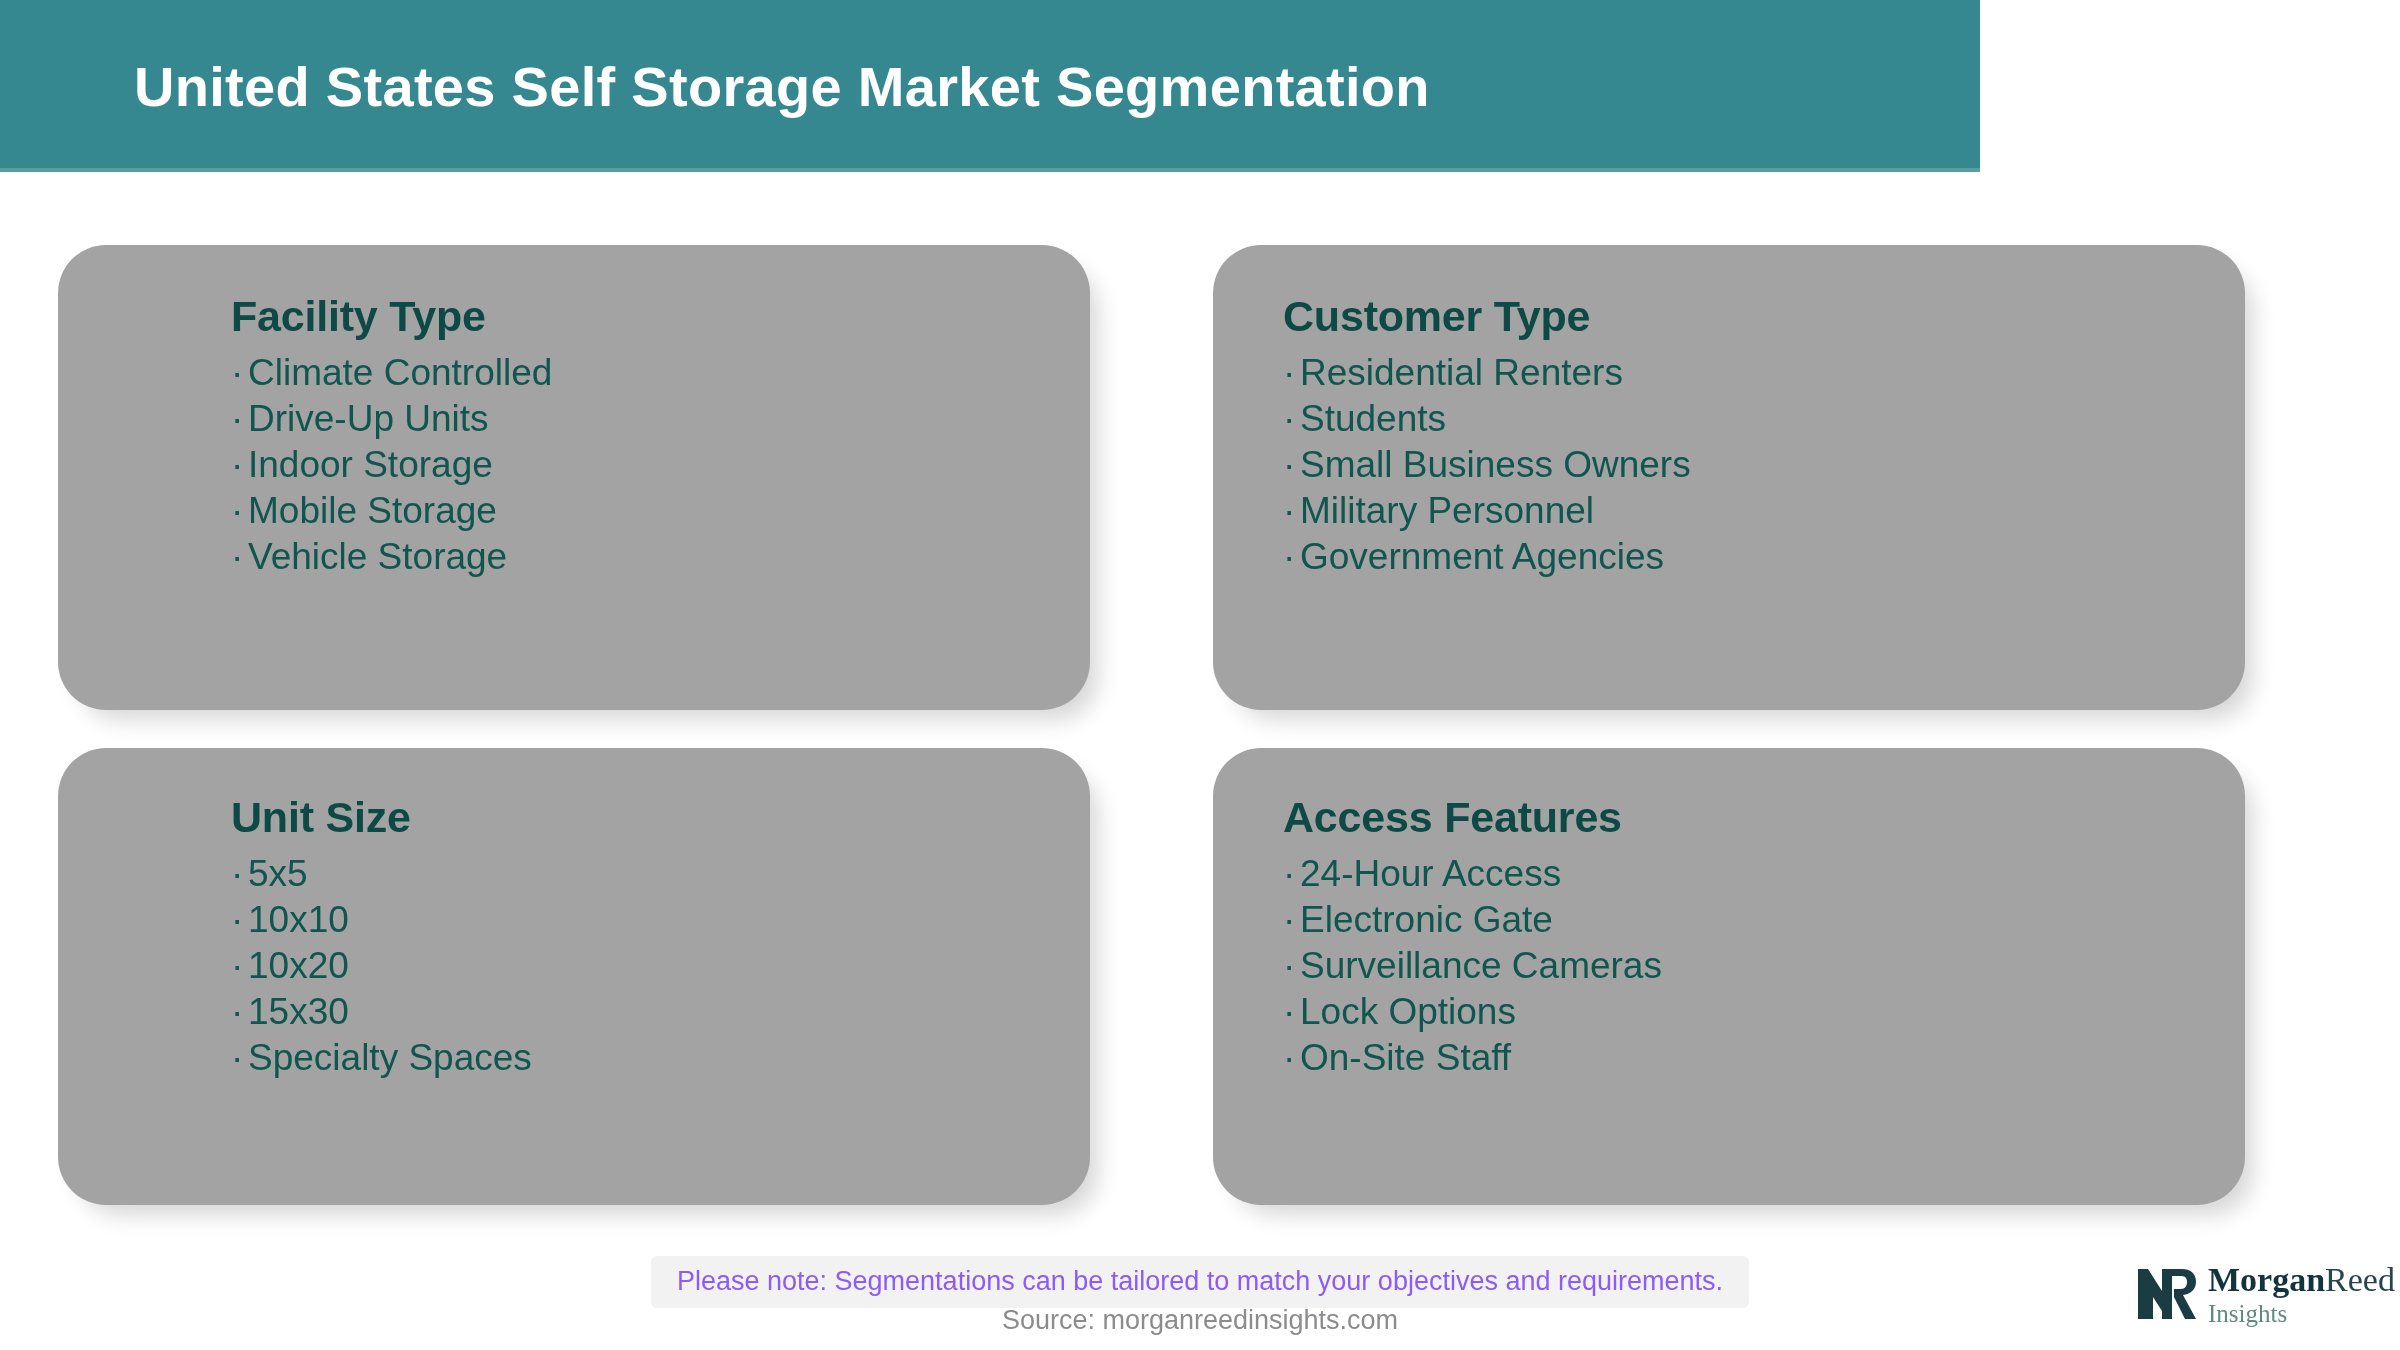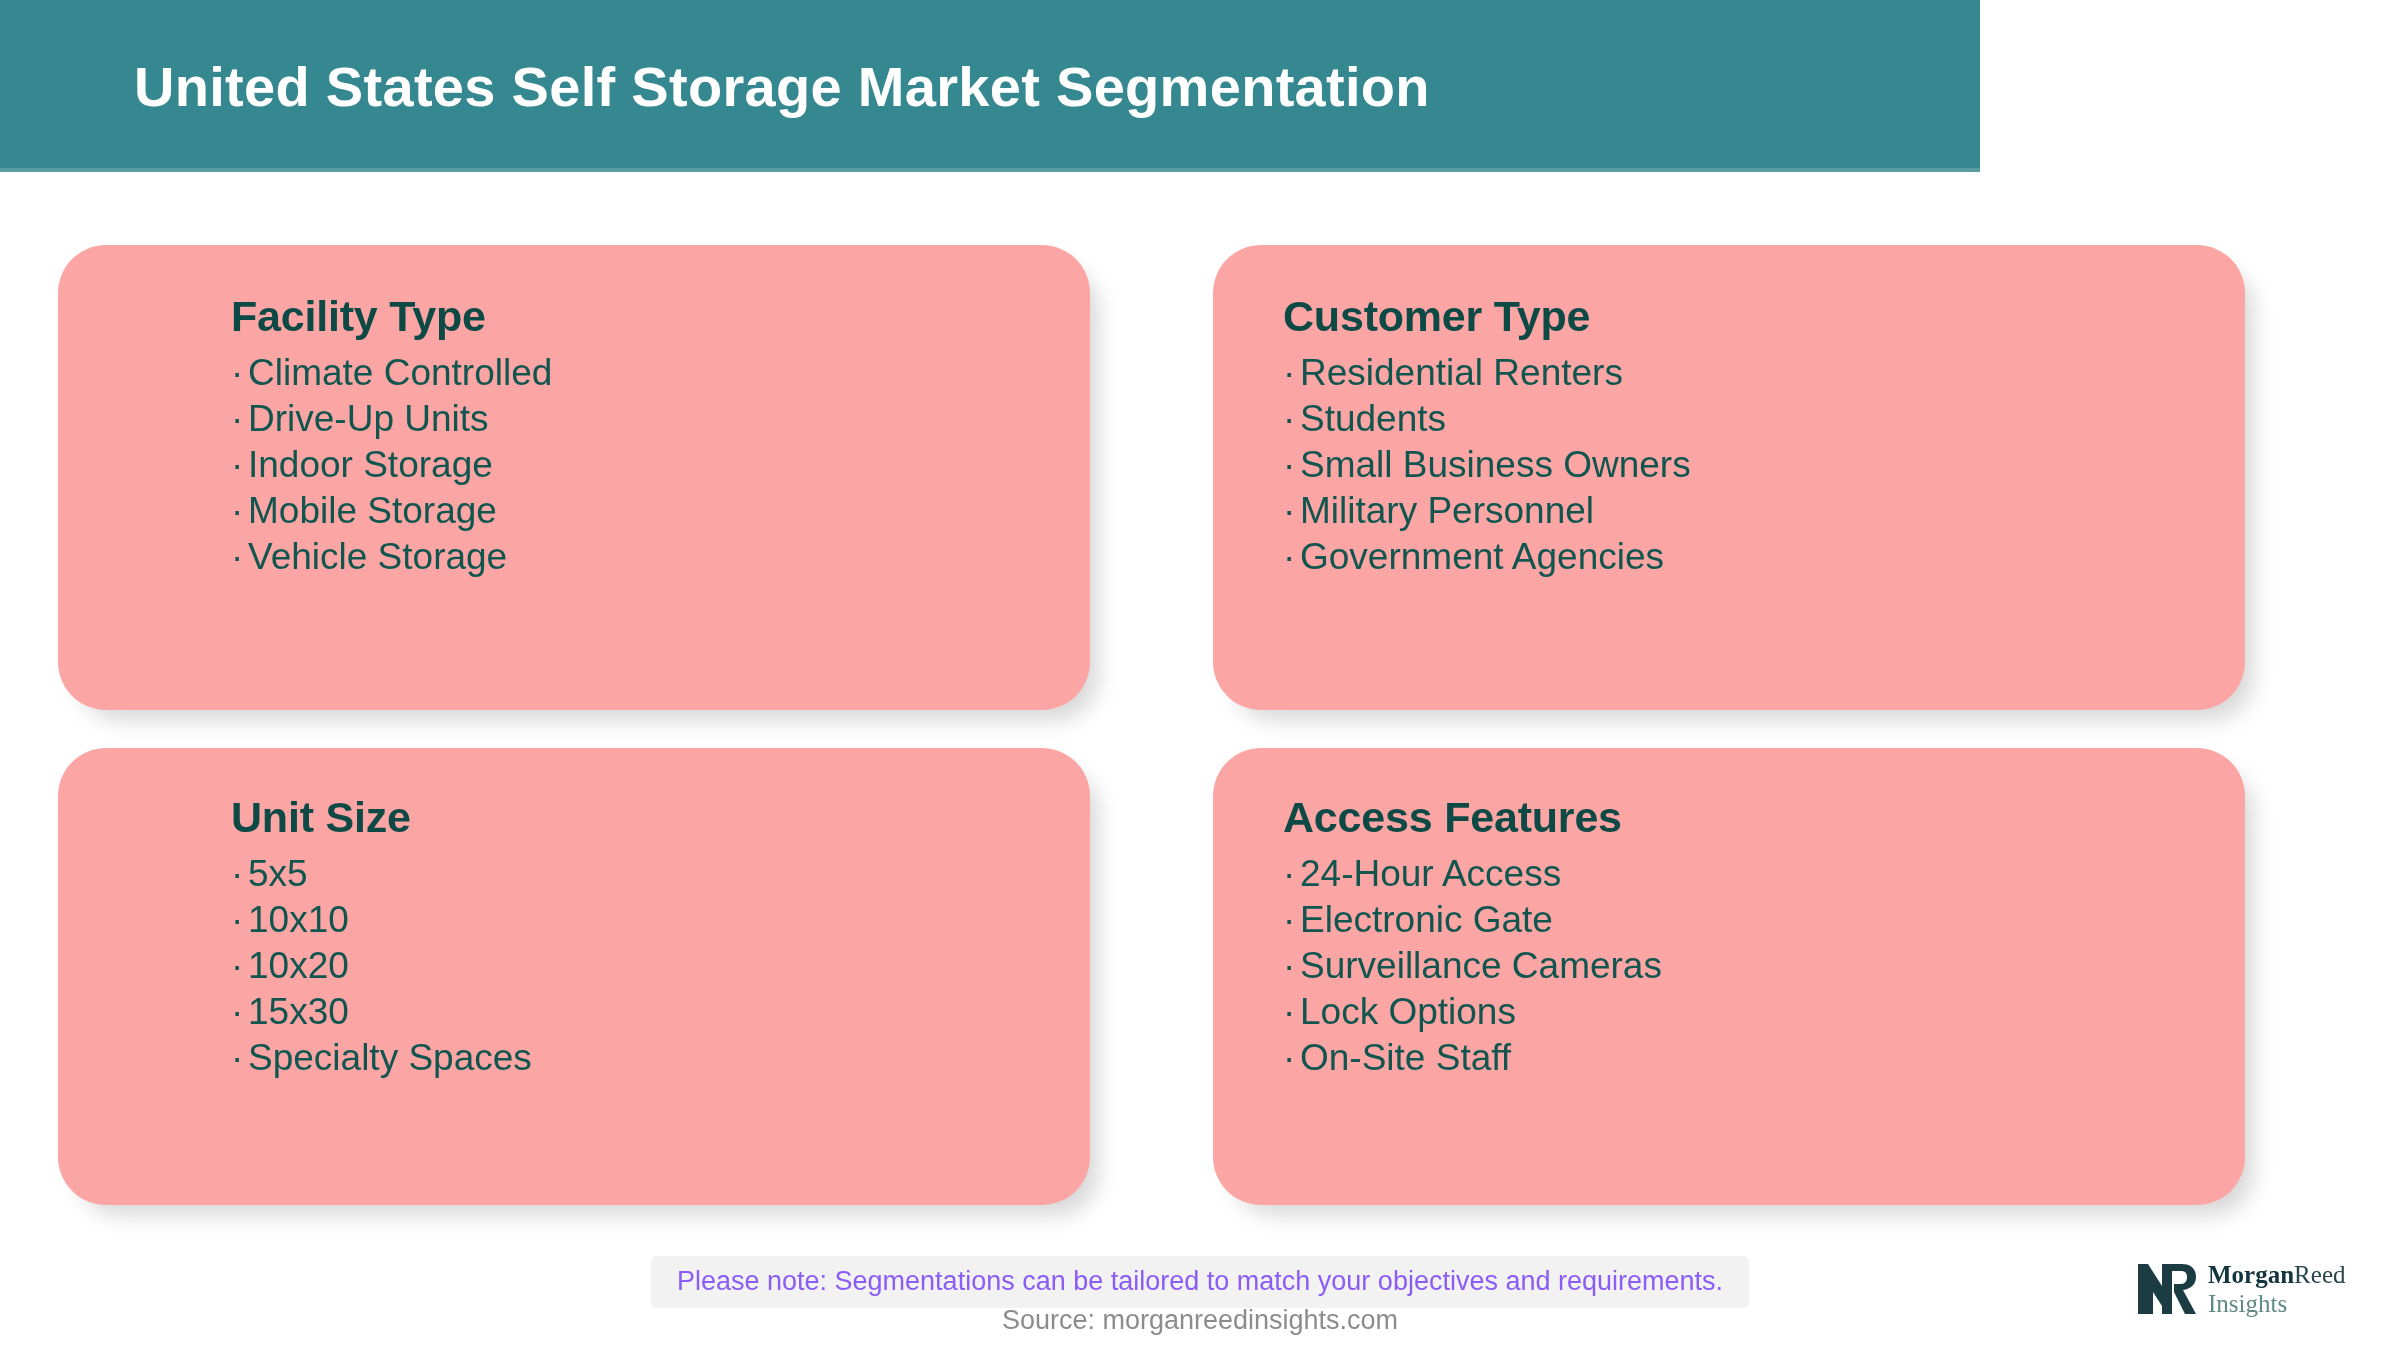--- a/index.html
+++ b/index.html
@@ -52,21 +52,21 @@
     top: 245px;
     width: 2190px;
     height: 960px;
     display: grid;
     grid-template-columns: 1032px 1032px;
     grid-template-rows: 465px 457px;
     column-gap: 123px;
     row-gap: 38px;
   }
   .card {
-    background: #fca5a5;
+    background: #a3a3a3;
     border-radius: 48px;
     box-shadow: 14px 16px 22px -6px rgba(0,0,0,0.16);
     position: relative;
     box-sizing: border-box;
     padding: 48px 60px 0 173px;
   }
   .card-title {
     color: #0d4a45;
     font-size: 43px;
     font-weight: bold;
@@ -132,21 +132,21 @@
     display: flex;
     align-items: center;
     gap: 10px;
   }
   .logo-mark { display: block; }
   .logo-words {
     display: flex;
     flex-direction: column;
     line-height: 1.0;
   }
-  .logo-line1 { font-size: 25px; white-space: nowrap; }
+  .logo-line1 { font-size: 34px; white-space: nowrap; }
   .logo-morgan {
     color: #13343d;
     font-weight: bold;
     font-family: "Liberation Serif", serif;
   }
   .logo-reed {
     color: #27454b;
     font-family: "Liberation Serif", serif;
   }
   .logo-line2 {

